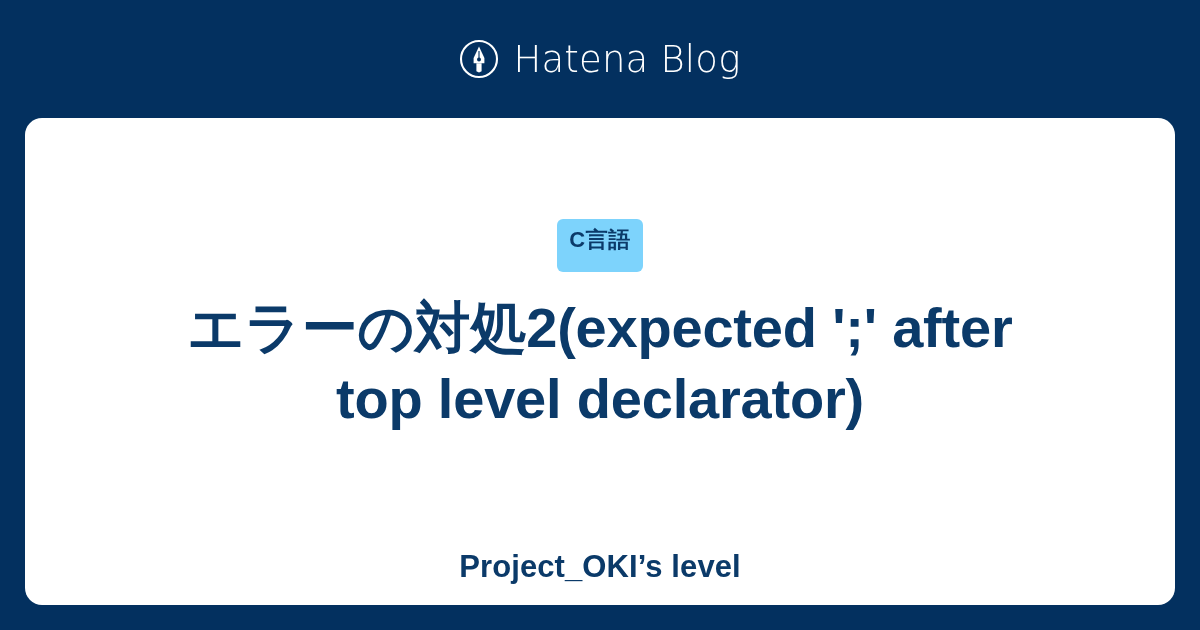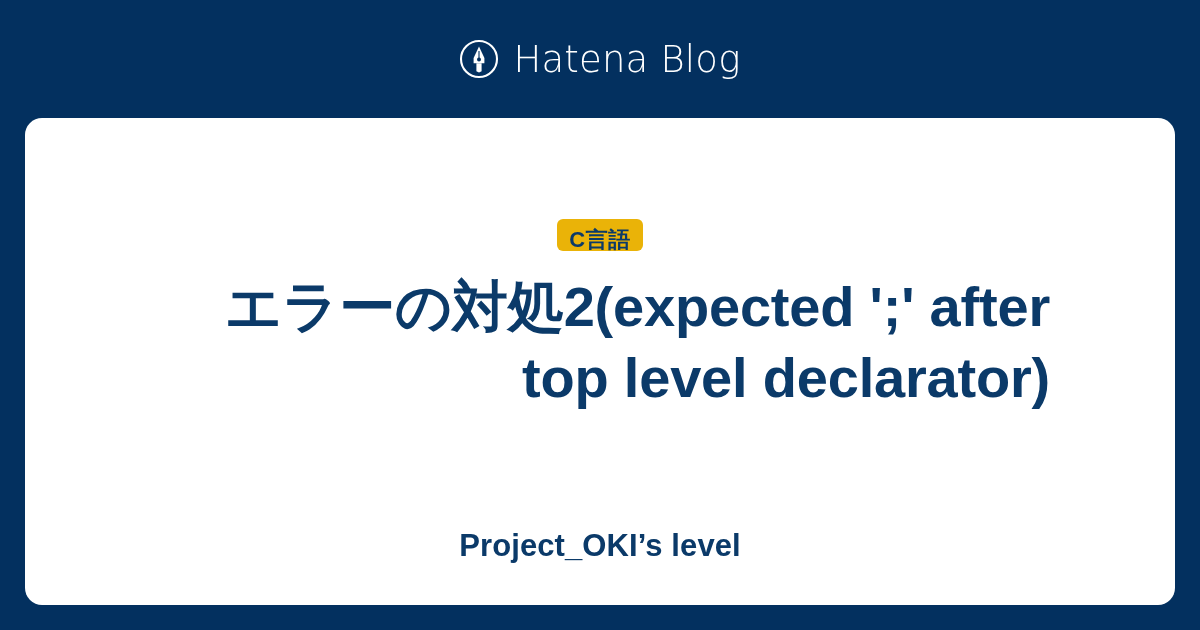--- a/index.html
+++ b/index.html
@@ -62,39 +62,39 @@
     width: 1080px;
     margin-top: 101px;
     display: flex;
     flex-direction: column;
     align-items: center;
   }
 
   
   .badge {
     display: inline-block;
-    background: #eab308;
+    background: #7dd3fc;
     color: #0b3a69;
     font-size: 22px;
     font-weight: bold;
     line-height: 1;
-    padding: 10px 12px 0 12px;
+    padding: 10px 12px 21px 12px;
     border-radius: 6px;
     letter-spacing: 0.5px;
     white-space: nowrap;
   }
 
   
   .entry-title {
     margin-top: 21px;
     color: #0b3a69;
     font-size: 56px;
     font-weight: bold;
     line-height: 1.26;
-    text-align: right;
+    text-align: center;
     letter-spacing: -0.2px;
     max-width: 900px;
     word-break: break-word;
   }
 
   
   .blog-name {
     margin-top: 76px;
     color: #0b3a69;
     font-size: 31px;

